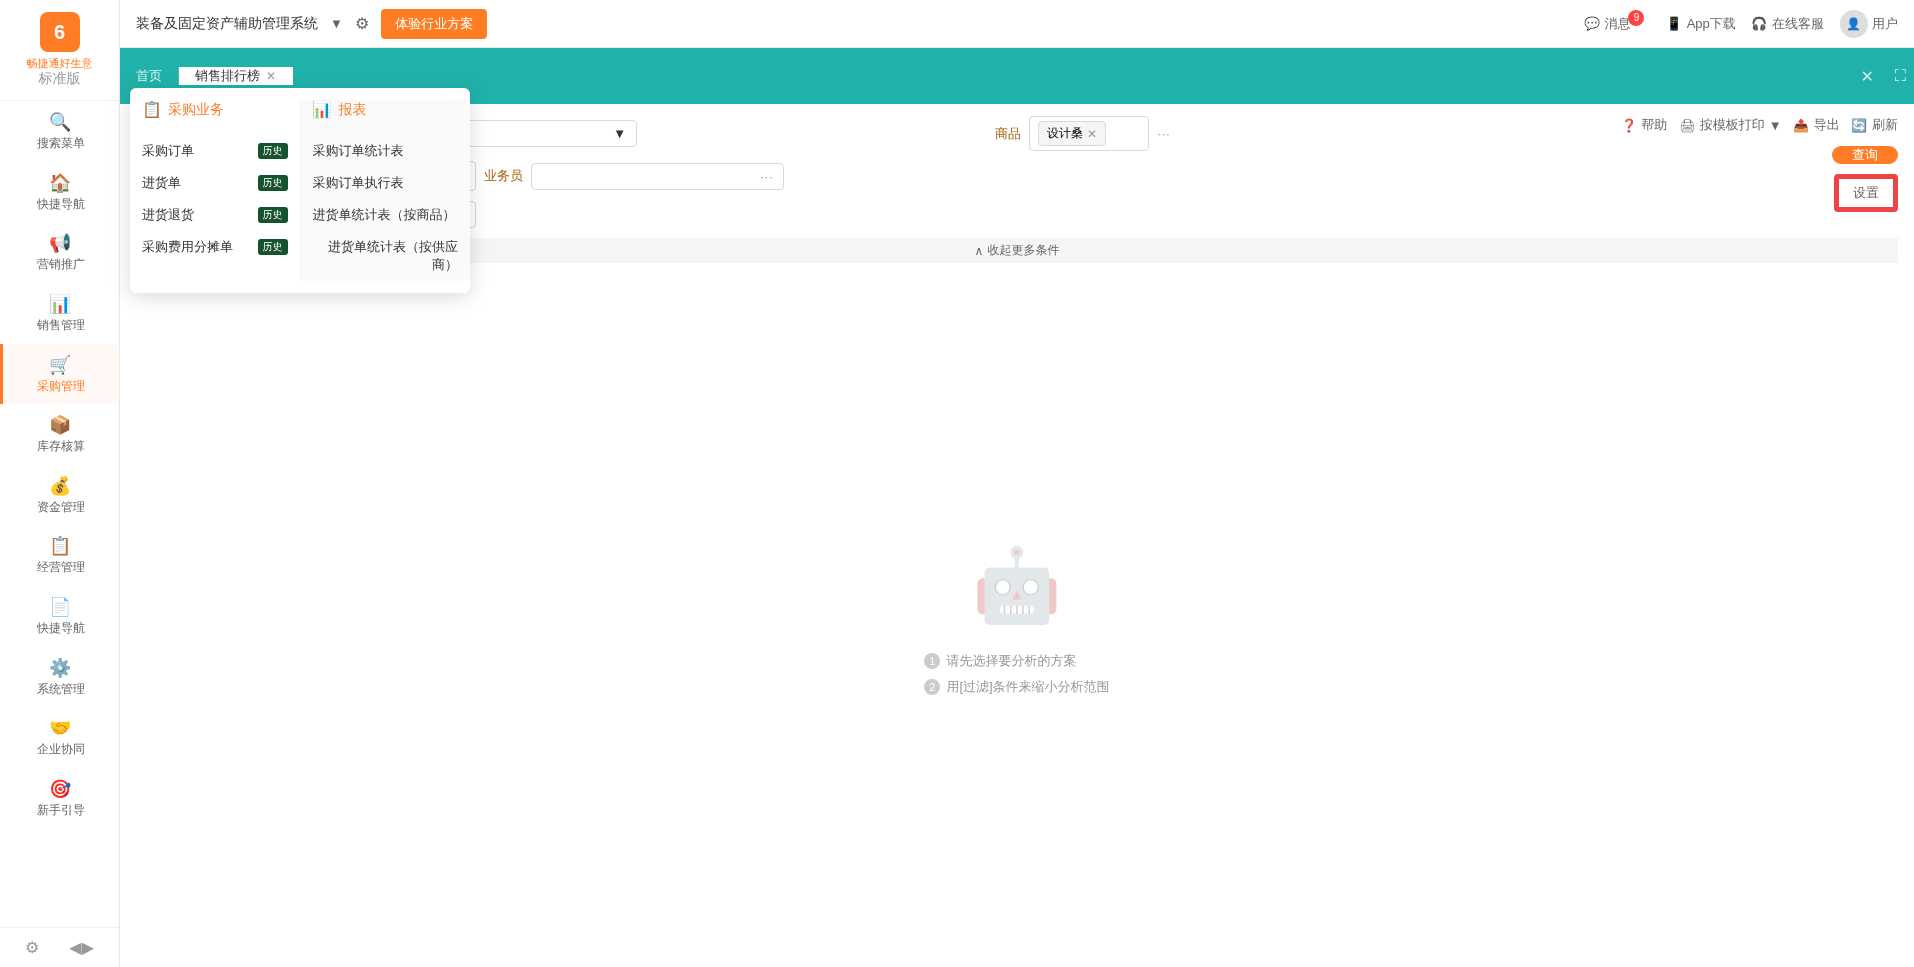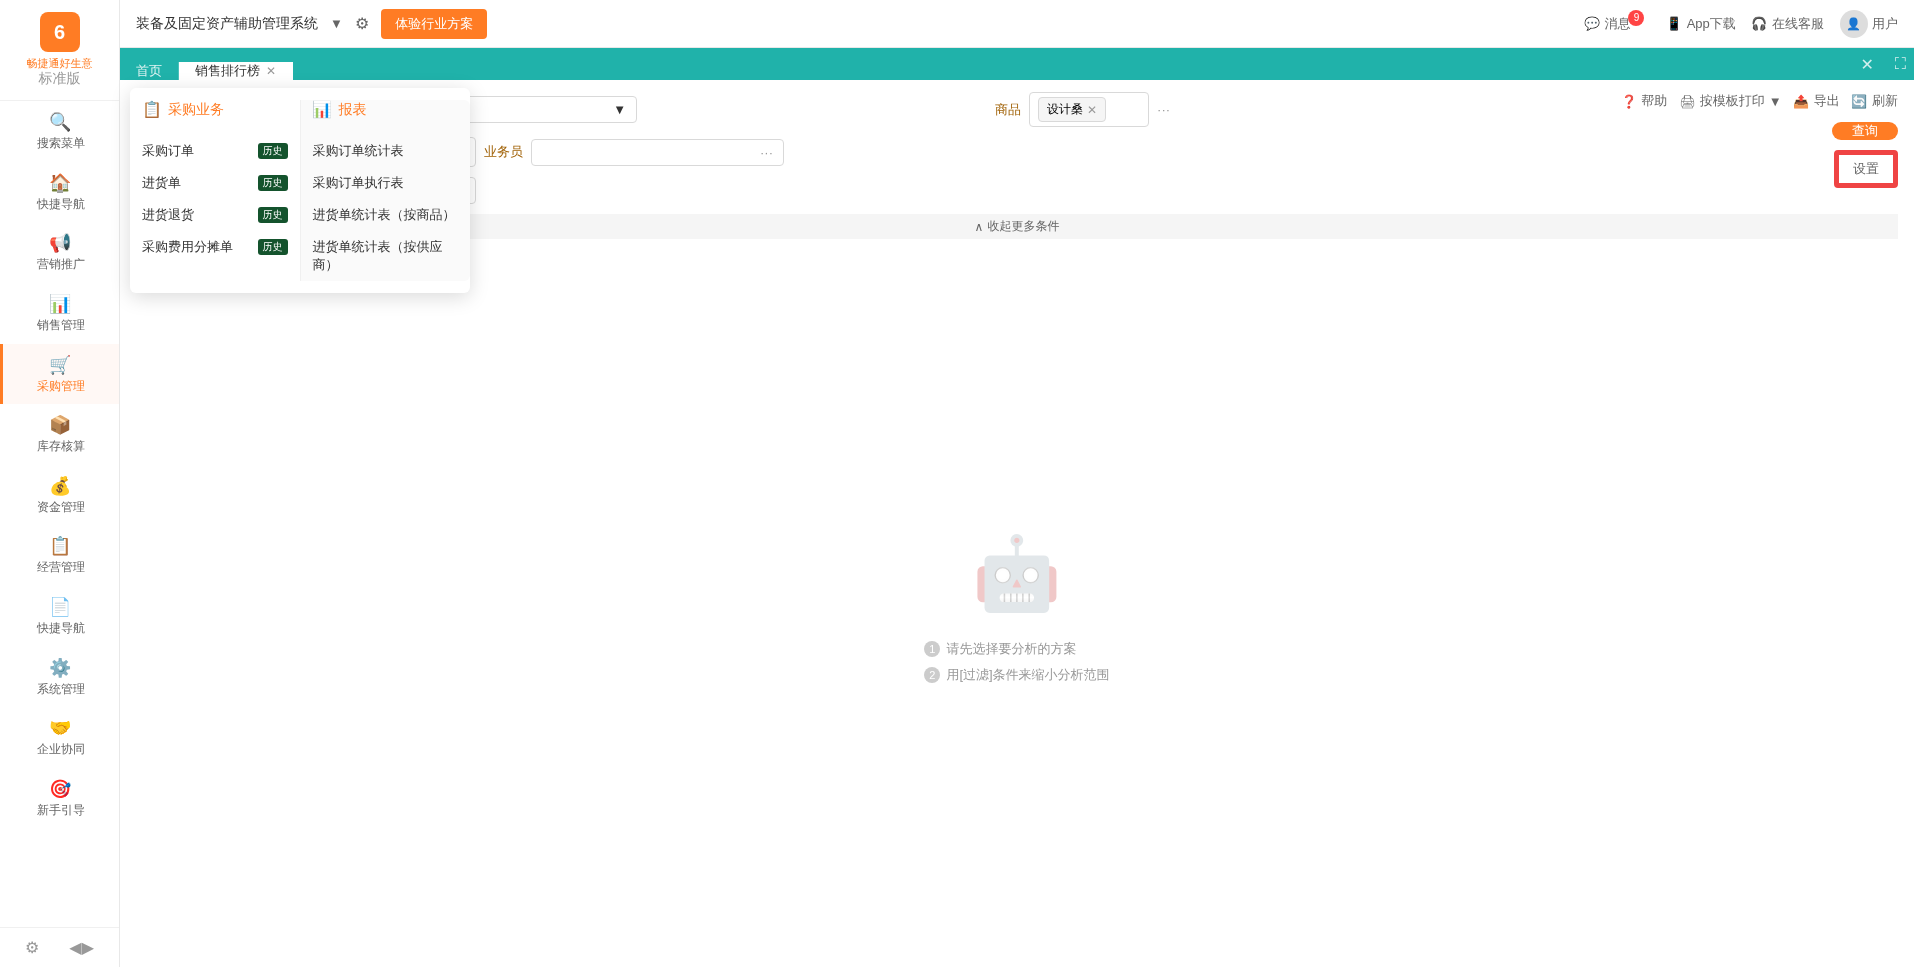--- a/index.html
+++ b/index.html
@@ -31,21 +31,21 @@
     .system-title { color: #333; font-size: 14px; }
     .topbar-dropdown { display: flex; align-items: center; gap: 4px; color: #666; cursor: pointer; }
     .topbar-gear { color: #666; cursor: pointer; font-size: 16px; }
     .industry-btn { background: #ff7c24; color: white; border: none; padding: 6px 14px; border-radius: 4px; cursor: pointer; font-size: 13px; }
     .topbar-right { display: flex; align-items: center; gap: 16px; }
     .topbar-right-item { display: flex; align-items: center; gap: 4px; color: #666; cursor: pointer; font-size: 13px; }
     .topbar-right-item .badge { background: #ff4444; color: white; border-radius: 50%; width: 16px; height: 16px; display: flex; align-items: center; justify-content: center; font-size: 10px; position: relative; top: -6px; left: -6px; }
     .user-avatar { width: 28px; height: 28px; background: #ddd; border-radius: 50%; display: flex; align-items: center; justify-content: center; font-size: 12px; color: #666; }
 
     
-    .tabbar { height: 32px; background: #20b2aa; display: flex; align-items: flex-end; padding: 0; position: relative; }
+    .tabbar { height: 56px; background: #20b2aa; display: flex; align-items: center; padding: 0; position: relative; }
     .tab { display: flex; align-items: center; padding: 0 16px; cursor: pointer; color: rgba(255,255,255,0.85); font-size: 13px; gap: 6px; border-right: 1px solid rgba(255,255,255,0.2); }
     .tab.active { background: #fff; color: #333; }
     .tab .close-icon { color: #999; font-size: 12px; }
     .tab-close-all { position: absolute; right: 40px; top: 50%; transform: translateY(-50%); color: rgba(255,255,255,0.8); cursor: pointer; font-size: 16px; }
     .tab-maximize { position: absolute; right: 8px; top: 50%; transform: translateY(-50%); color: rgba(255,255,255,0.8); cursor: pointer; font-size: 16px; }
 
     
     .content { flex: 1; display: flex; flex-direction: column; overflow: hidden; position: relative; }
     .filter-label { color: #a16207; font-size: 13px; white-space: nowrap; }
     .filter-select { border: 1px solid #d9d9d9; border-radius: 4px; padding: 5px 10px; font-size: 13px; color: #333; background: #fff; display: flex; align-items: center; gap: 4px; cursor: pointer; min-width: 120px; }
@@ -65,21 +65,21 @@
     .tip-num { width: 16px; height: 16px; background: #ccc; border-radius: 50%; display: flex; align-items: center; justify-content: center; font-size: 11px; color: white; flex-shrink: 0; }
 
     
     .dropdown-overlay { position: fixed; top: 0; left: 0; right: 0; bottom: 0; z-index: 100; }
     .dropdown-menu { position: fixed; left: 130px; top: 88px; width: 340px; background: white; border-radius: 6px; box-shadow: 0 4px 20px rgba(0,0,0,0.15); z-index: 101; padding: 12px 0; }
     .dropdown-cols { display: flex; gap: 0; }
     .dropdown-col { flex: 1; padding: 0 12px; }
     .dropdown-col-header { display: flex; align-items: center; gap: 6px; font-size: 14px; color: #ff7c24; font-weight: 500; margin-bottom: 10px; padding-bottom: 6px; }
     .dropdown-col-header-icon { font-size: 16px; }
     .dropdown-divider { width: 1px; background: #f0f0f0; margin: 0 0; }
-    .dropdown-item { display: flex; align-items: center; justify-content: space-between; padding: 7px 0; cursor: pointer; color: #333; font-size: 13px; }
+    .dropdown-item { display: flex; align-items: center; justify-content: space-between; padding: 7px 0; cursor: pointer; color: #333; font-size: 13px; text-align: right; }
     .history-badge { background: #14532d; color: white; font-size: 10px; padding: 1px 5px; border-radius: 3px; }
     .dropdown-col:last-child { background: #fafafa; border-radius: 0 6px 6px 0; }
 
     
     .filter-rows-container { background: #fff; padding: 12px 16px; }
     .filter-row-line { display: flex; align-items: center; gap: 8px; margin-bottom: 10px; flex-wrap: wrap; }
 
     
     .filter-sep { display: flex; align-items: center; justify-content: center; background: #f5f5f5; padding: 4px 0; cursor: pointer; color: #666; font-size: 12px; gap: 4px; }
   </style>

